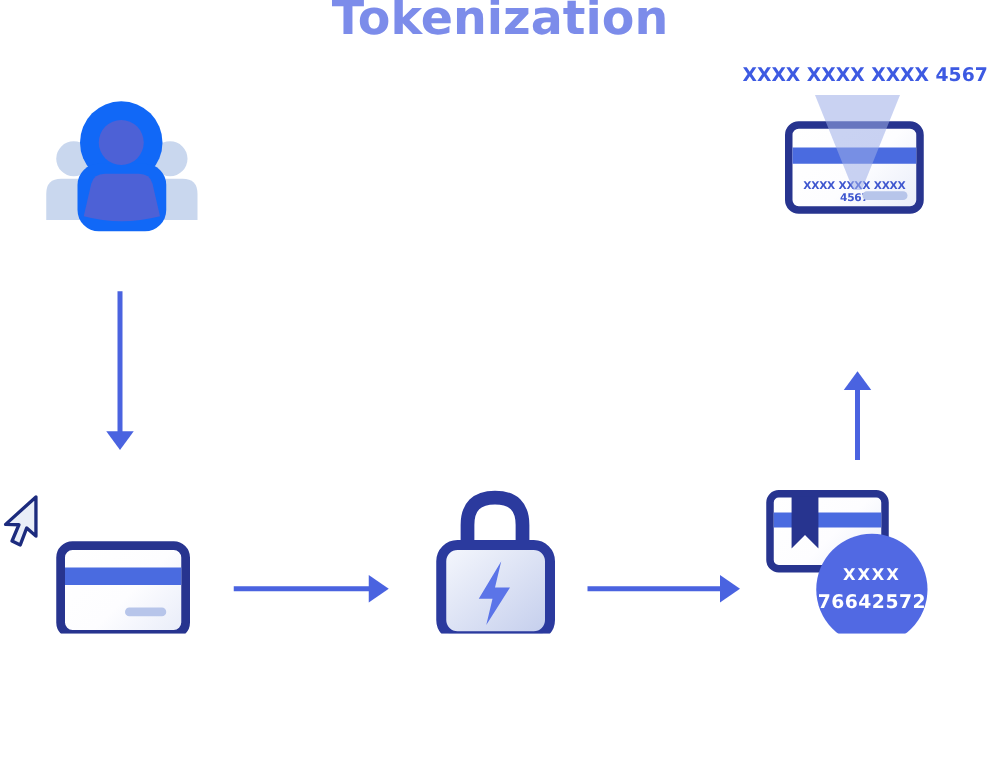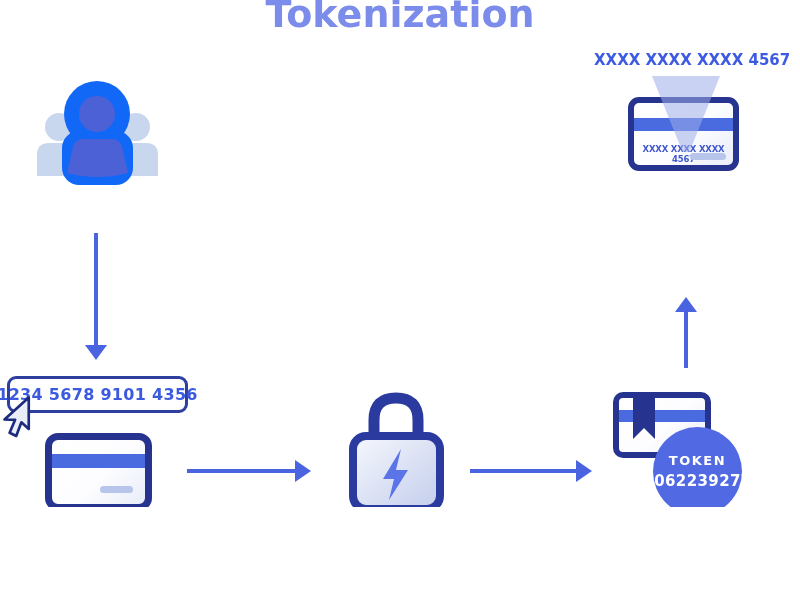--- a/index.html
+++ b/index.html
@@ -90,23 +90,20 @@
     <rect x="27" y="58" width="71" height="54" rx="17" fill="#1168f7"></rect>
     <circle cx="62" cy="41" r="18" fill="#4d61d6"></circle>
     <path d="M32,100 L38,74 Q40,66 49,66 H76 Q85,66 87,74 L93,100 Q62,108 32,100 Z" fill="#4d61d6"></path>
   </svg>
 
   <div>
     <div class="arrow-line" style="left:94px;top:233px;width:4px;height:113px;"></div>
     <div class="head head-down" style="left:85px;top:345px;"></div>
   </div>
 
-  <div class="cardnum-field">
-    <span class="cardnum-text">1234 5678 9101 4356</span>
-  </div>
   <svg class="cursor" viewBox="0 0 20 30">
     <path d="M17.5,1 L17.5,21 L12.8,16.8 L9.5,25.5 L5.3,23.5 L8.8,15.2 L2,15 Z" fill="#e9eef8" stroke="#1c2b7e" stroke-width="1.7" stroke-linejoin="round"></path>
   </svg>
 
   <div class="cardbox source-card">
     <div class="stripe"></div>
     <div class="pill"></div>
   </div>
 
   <div>
@@ -130,22 +127,22 @@
     <div class="arrow-line" style="left:470px;top:469px;width:108px;height:4px;"></div>
     <div class="head head-right" style="left:576px;top:460px;"></div>
   </div>
 
   <div class="cardbox token-card">
     <div class="stripe"></div>
     <div class="ribbon"></div>
   </div>
 
   <div class="token-circle">
-    <div class="token-label">TOKEN</div>
-    <div class="token-value">6062239277</div>
+    <div class="token-label">XXXX</div>
+    <div class="token-value">9766425722</div>
   </div>
 
   <div>
     <div class="arrow-line" style="left:684px;top:311px;width:4px;height:57px;"></div>
     <div class="head head-up" style="left:675px;top:297px;"></div>
   </div>
 
 </div>
 
 </body></html>

